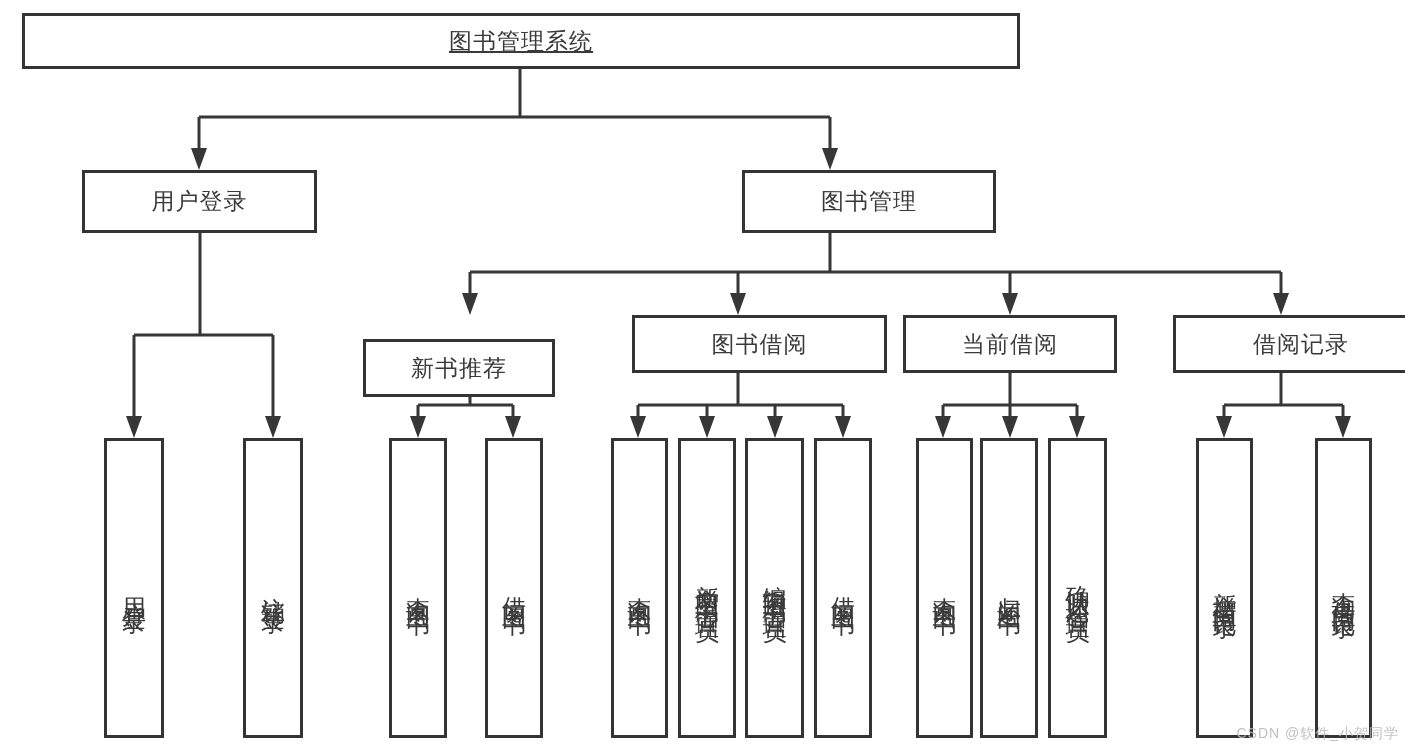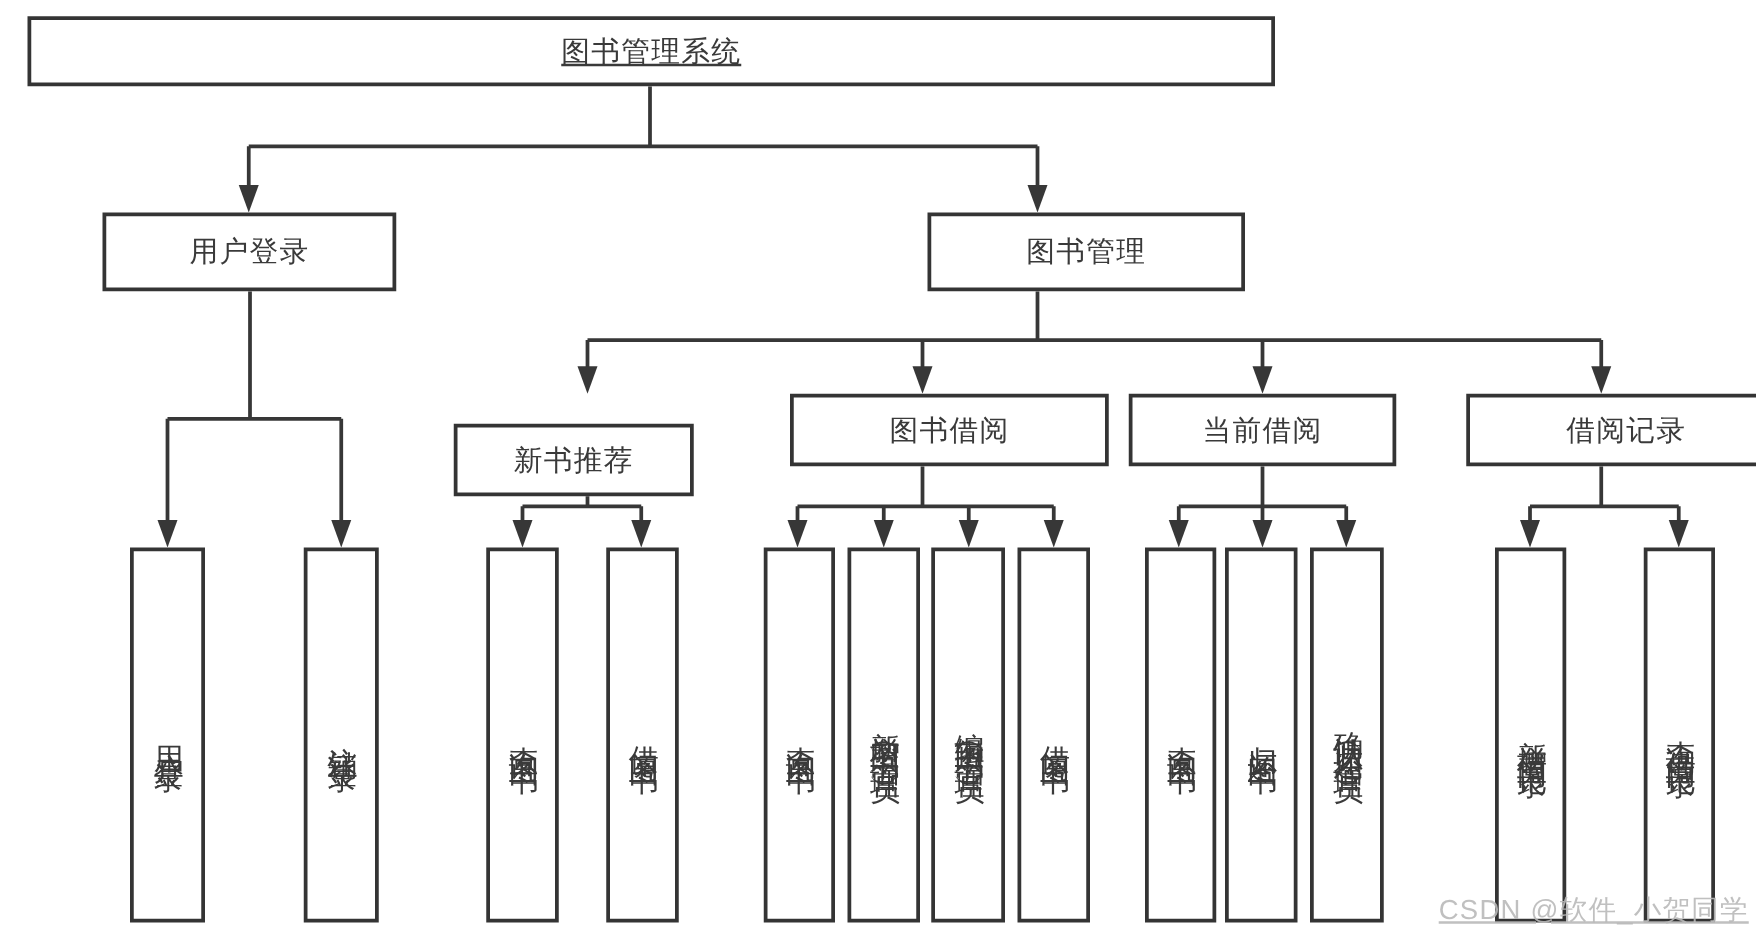--- a/index.html
+++ b/index.html
@@ -39,25 +39,24 @@
   .v-node span {
     writing-mode: vertical-rl;
     letter-spacing: 5px;
     line-height: 1;
     white-space: nowrap;
   }
   #watermark {
     position: absolute;
     right: 6px;
     bottom: 4px;
-    font-size: 22px;
+    font-size: 14px;
     color: rgba(185,185,185,0.9);
     z-index: 2;
     letter-spacing: 1px;
-    text-decoration: underline;
   }
 </style>
 </head>
 <body>
 
 <div id="canvas">
 
   <svg id="connectors" viewBox="0 0 1405 747" xmlns="http://www.w3.org/2000/svg">
     <g stroke="#373737" stroke-width="3" fill="none">
       <path d="M520 69 V117 M199 117 H830 M199 117 V152 M830 117 V152"></path>

